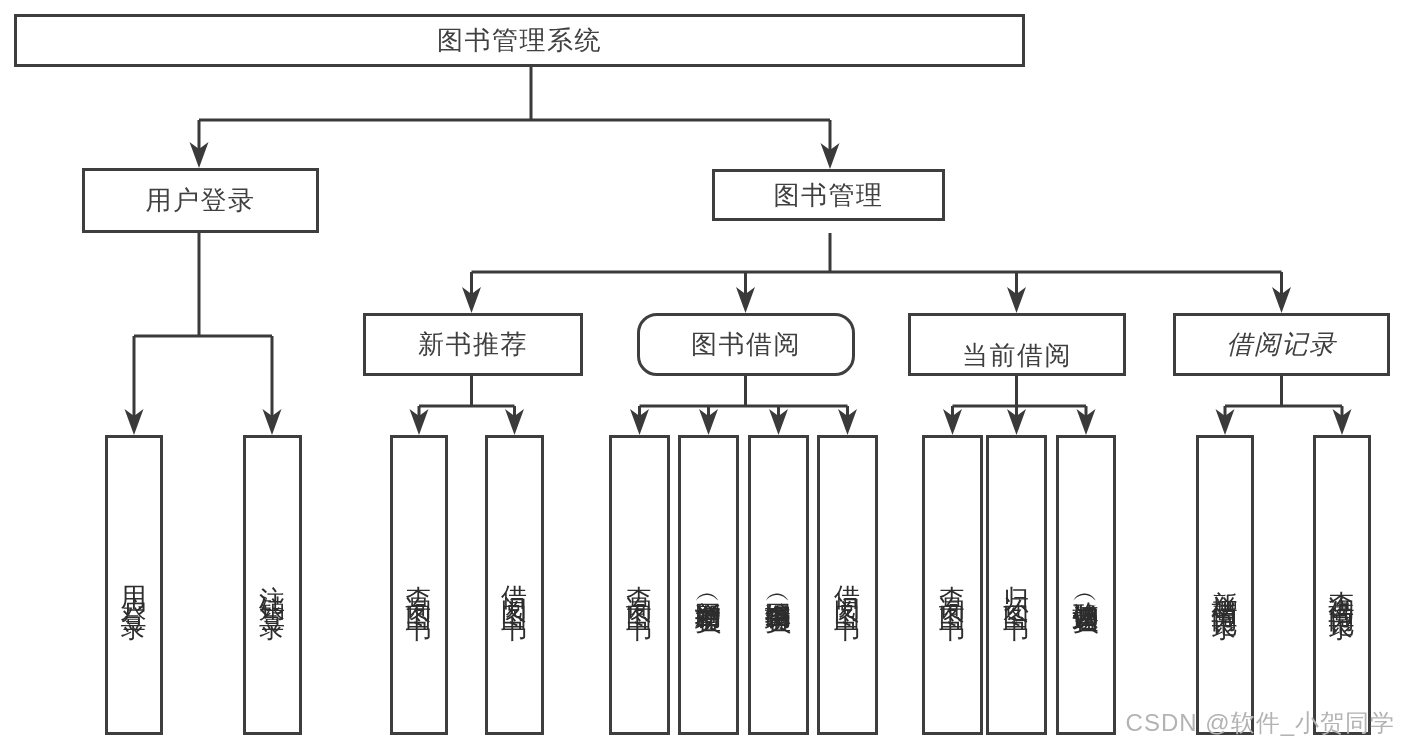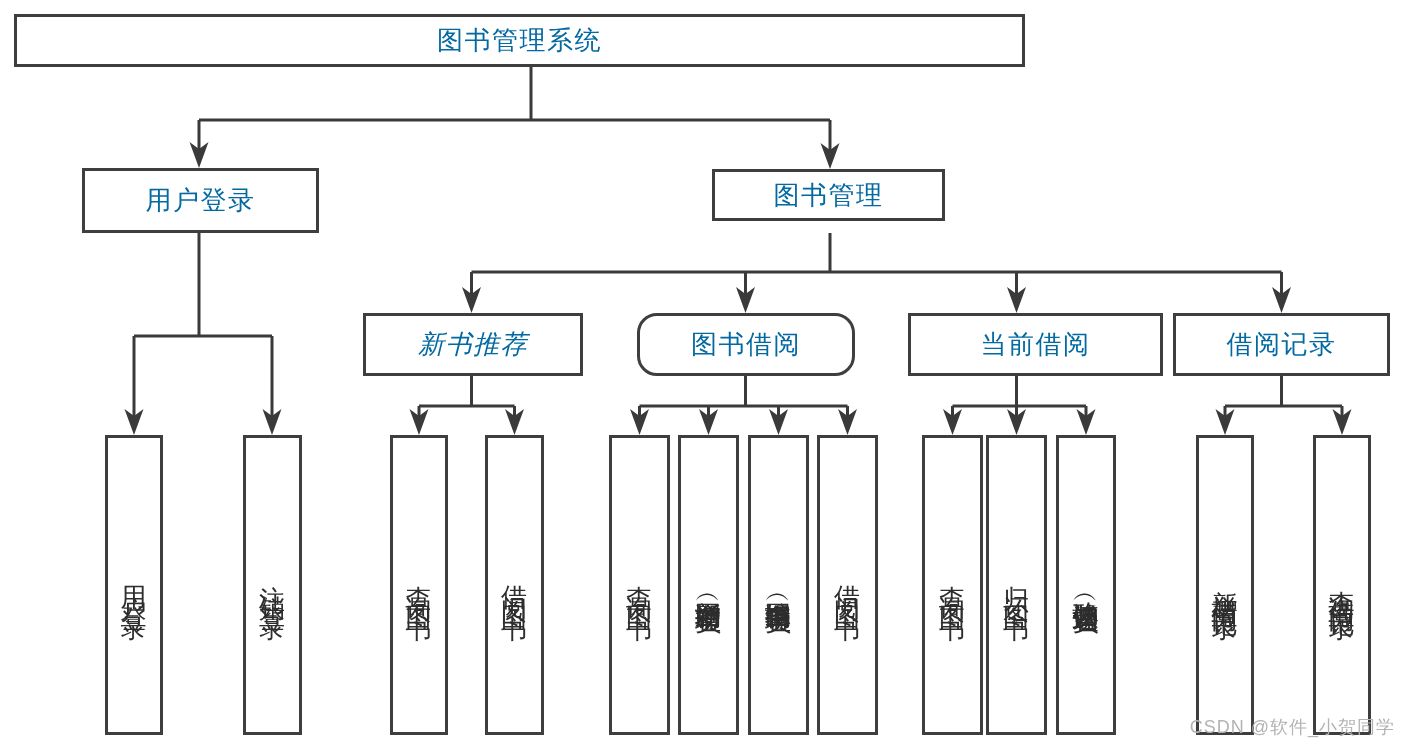--- a/index.html
+++ b/index.html
@@ -10,21 +10,21 @@
     font-family:"Liberation Sans", sans-serif;
     overflow:hidden;
   }
   svg.wires{position:absolute;left:0;top:0;z-index:0;}
   .hbox{
     position:absolute;
     box-sizing:border-box;
     background:#ffffff;
     border:3px solid #3e3e3e;
     display:flex;align-items:center;justify-content:center;
-    font-size:26px;color:#0369a1;letter-spacing:1.5px;
+    font-size:26px;color:#404040;letter-spacing:1.5px;
     z-index:1;
     white-space:nowrap;
   }
   .vbox{
     position:absolute;
     box-sizing:border-box;
     top:435px;height:300px;
     background:#ffffff;
     border:3px solid #3e3e3e;
     display:flex;align-items:center;justify-content:center;
@@ -35,21 +35,21 @@
     text-orientation:mixed;
     font-size:26px;color:#2d2d2d;
     line-height:1;
   }
   .sp4{letter-spacing:10px;}
   .sp6{letter-spacing:5px;}
   .sp9{letter-spacing:1px;}
   .watermark{
     position:absolute;
     right:10px;bottom:8px;
-    font-size:18px;
+    font-size:24px;
     color:#b3b3b3;
     z-index:3;
     letter-spacing:1px;
     white-space:nowrap;
   }
 </style>
 </head>
 <body>
 
 <div class="stage">
@@ -90,30 +90,30 @@
     <span>图书管理系统</span>
   </div>
 
   <div class="hbox" style="left:82px;top:168px;width:237px;height:65px;">
     <span>用户登录</span>
   </div>
   <div class="hbox" style="left:712px;top:169px;width:233px;height:52px;">
     <span>图书管理</span>
   </div>
 
-  <div class="hbox" style="left:363px;top:313px;width:220px;height:63px;font-style:italic;">
+  <div class="hbox" style="left:363px;top:313px;width:220px;height:63px;">
     <span>新书推荐</span>
   </div>
   <div class="hbox" style="left:637px;top:313px;width:218px;height:63px;border-radius:20px;">
     <span>图书借阅</span>
   </div>
-  <div class="hbox" style="left:908px;top:313px;width:255px;height:63px;">
+  <div class="hbox" style="left:908px;top:313px;width:218px;height:63px;align-items:flex-end;">
     <span>当前借阅</span>
   </div>
-  <div class="hbox" style="left:1173px;top:313px;width:217px;height:63px;">
+  <div class="hbox" style="left:1173px;top:313px;width:217px;height:63px;font-style:italic;">
     <span>借阅记录</span>
   </div>
 
   <div class="vbox" style="left:105px;width:58px;">
     <span class="vtext sp4">用户登录</span>
   </div>
   <div class="vbox" style="left:243px;width:59px;">
     <span class="vtext sp4">注销登录</span>
   </div>
 

